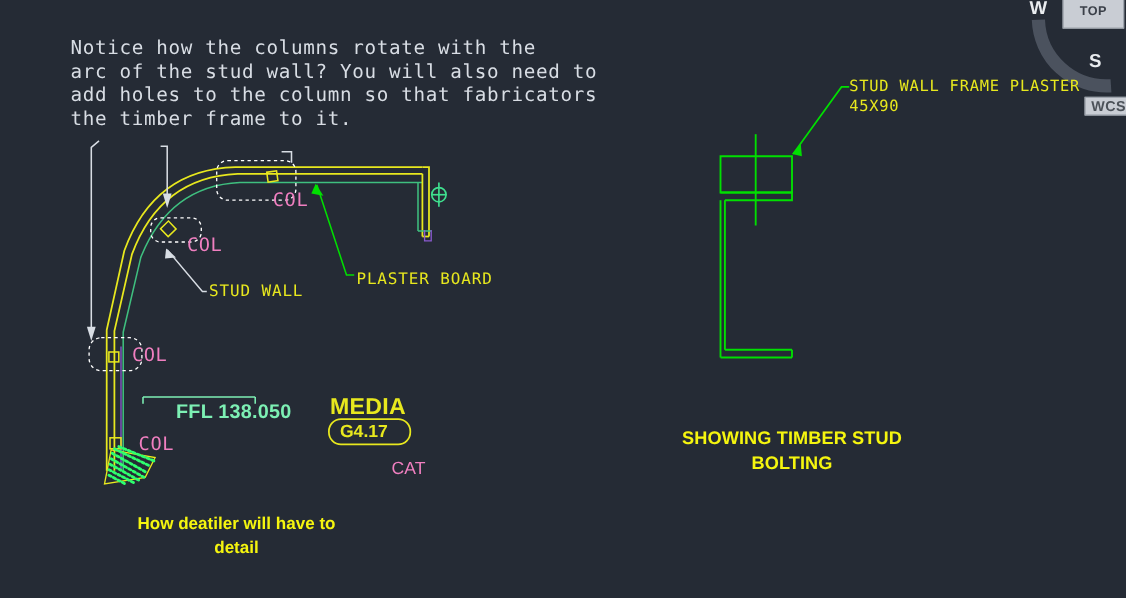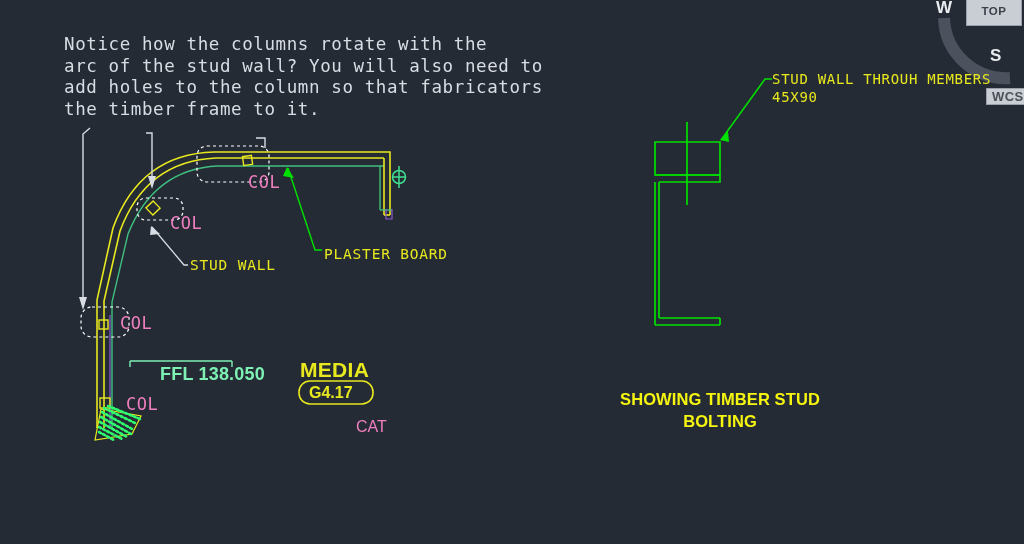--- a/index.html
+++ b/index.html
@@ -306,22 +306,23 @@
   <div class="cad-label lbl-yellow" style="left:324px; top:246px;">PLASTER BOARD</div>
 
   <div class="cad-label lbl-ffl" style="left:130px; top:364px;">FFL 138.050</div>
 
   <div class="cad-label lbl-media" style="left:300px; top:358px;">MEDIA</div>
 
   <div class="cad-label lbl-gref" style="left:309px; top:384px;">G4.17</div>
 
   <div class="cad-label lbl-cat" style="left:310px; top:418px;margin-left:46px;">CAT</div>
 
-
-  <div class="cad-label lbl-member" style="left:772px; top:70px;"><span>STUD WALL THROUH MEMBERS</span><br><span>45X90</span></div>
+  <div class="cad-label lbl-handwrite" style="left:90px; top:466px; width:250px;"><span>How deatiler will have to</span><br><span>detail</span></div>
+
+  <div class="cad-label lbl-member" style="left:772px; top:70px;"><span>STUD WALL FRAME PLASTER</span><br><span>45X90</span></div>
 
   <div class="cad-label lbl-title" style="left:570px; top:366px; width:300px;"><br><span>SHOWING TIMBER STUD</span><br><span>BOLTING</span></div>
 
   <div id="viewcube">
     <div class="cube-face">TOP</div>
     <div class="compass-w">W</div>
     <div class="compass-s">S</div>
   </div>
 
   <div id="wcs-box">

